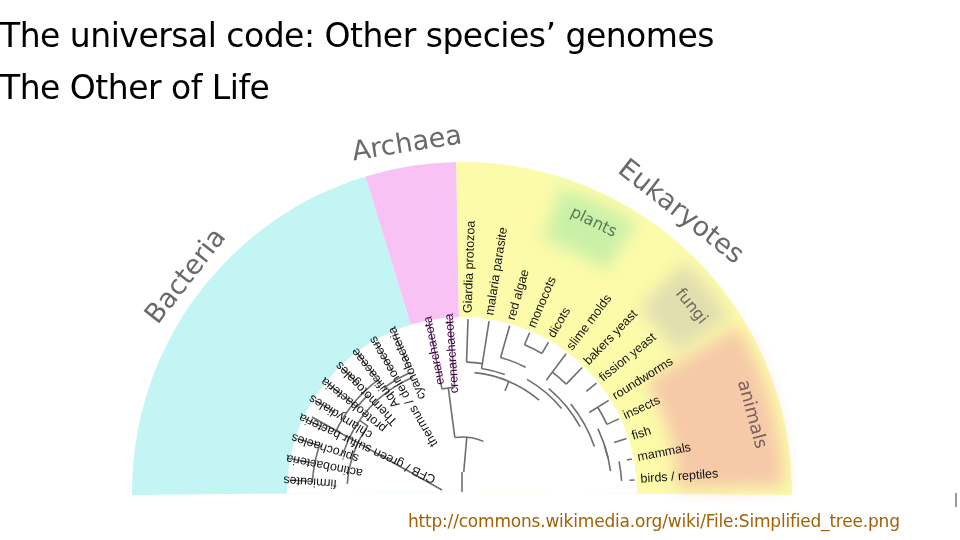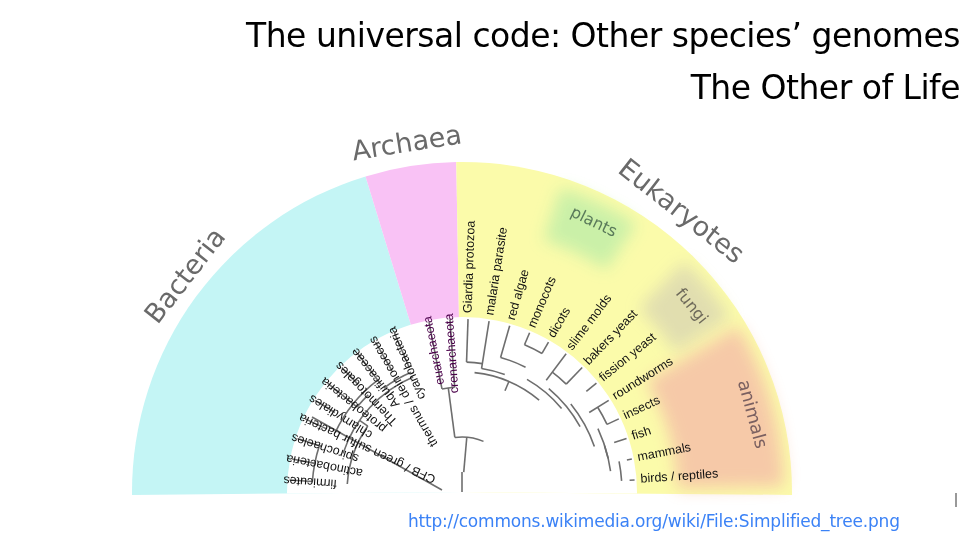--- a/index.html
+++ b/index.html
@@ -1,21 +1,21 @@
 <!DOCTYPE html>
 <html><head>
 <meta charset="utf-8">
 <style>
   html, body { margin:0; padding:0; }
   body { width:960px; height:540px; background:#ffffff; overflow:hidden; position:relative; font-family:"Liberation Sans", sans-serif; }
-  .title { position:absolute; left:0; width:960px; text-align:right; color:#000; font-family:"DejaVu Sans", sans-serif; font-size:33px; letter-spacing:-0.5px; }
+  .title { position:absolute; left:0; width:960px; text-align:left; color:#000; font-family:"DejaVu Sans", sans-serif; font-size:33px; letter-spacing:-0.5px; }
   #t1 { top:16px; }
   #t2 { top:68px; }
   #diagram { position:absolute; left:0; top:0; }
-  .citation { position:absolute; left:408px; top:511px; font-family:"DejaVu Sans", sans-serif; font-size:17px; color:#3b82f6; letter-spacing:-0.2px; }
+  .citation { position:absolute; left:408px; top:511px; font-family:"DejaVu Sans", sans-serif; font-size:17px; color:#a16207; letter-spacing:-0.2px; }
   .edge-mark { position:absolute; left:955px; top:493px; width:2px; height:14px; background:#999; }
 </style>
 </head>
 <body>
 
 <div id="t1" class="title">The universal code: Other species’ genomes</div>
 <div id="t2" class="title">The Other of Life</div>
 
 <svg id="diagram" width="960" height="540" viewBox="0 0 960 540">
   <defs>

